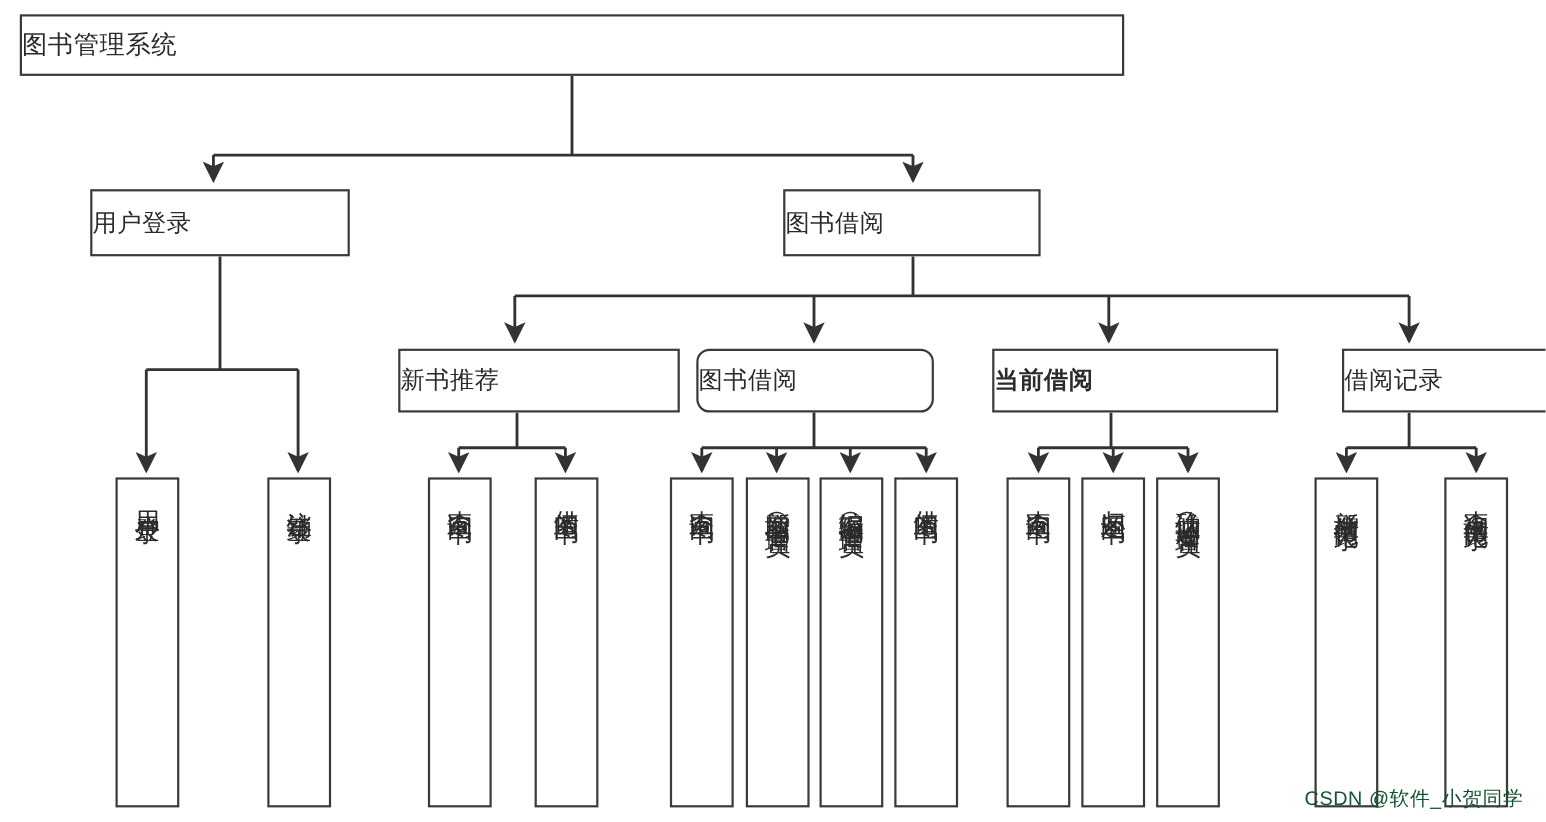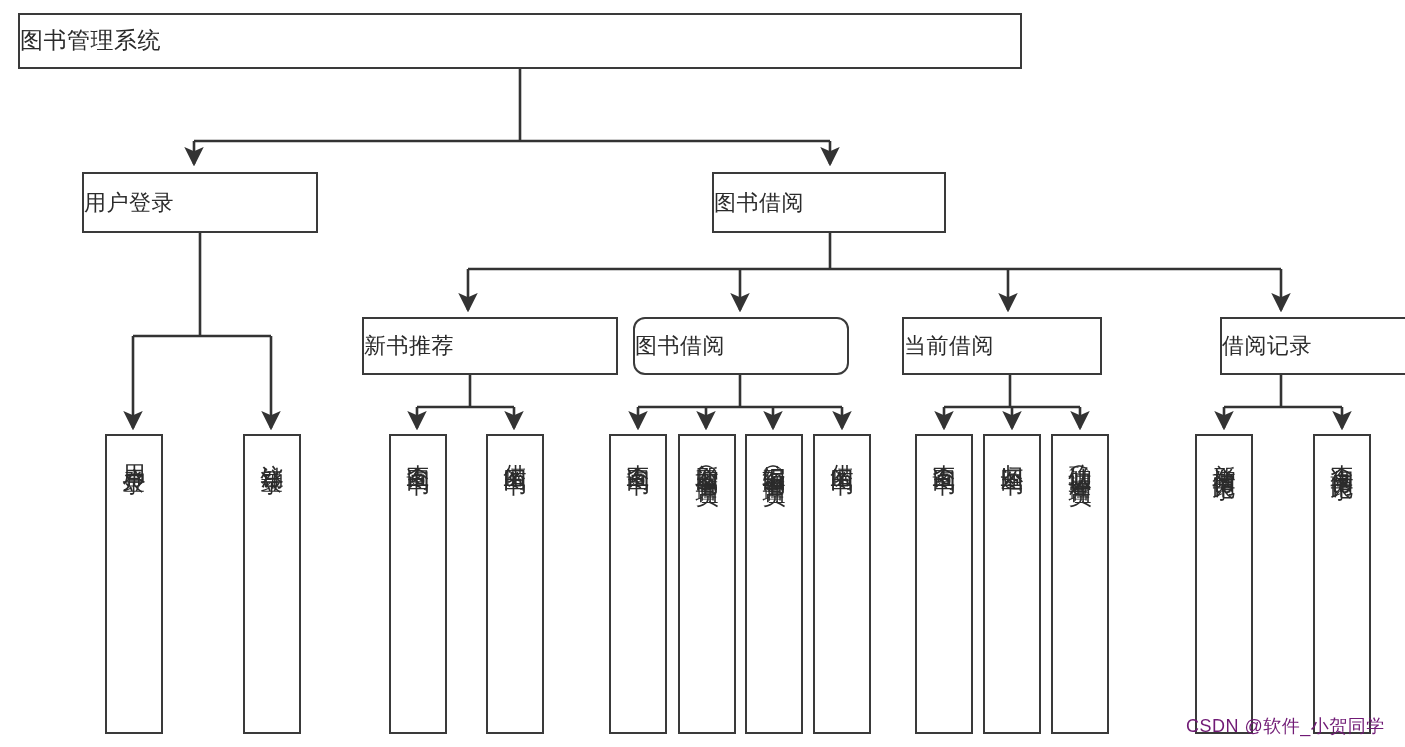--- a/index.html
+++ b/index.html
@@ -59,21 +59,21 @@
     text-orientation: upright;
     font-size: 23px;
     letter-spacing: 3px;
     line-height: 1;
   }
   .watermark {
     position: absolute;
     left: 1186px;
     top: 714px;
     font-size: 18px;
-    color: #701a75;
+    color: #14532d;
     letter-spacing: 0.5px;
     white-space: nowrap;
     font-family: "Liberation Sans", "DejaVu Sans", sans-serif;
   }
 </style>
 </head>
 <body>
 
 <div id="diagram-root">
 
@@ -138,21 +138,21 @@
   <div class="node horiz" style="left:712px; top:172px; width:234px; height:61px;">
     <span class="label">图书借阅</span>
   </div>
 
   <div class="node horiz" style="left:362px; top:317px; width:256px; height:58px;">
     <span class="label">新书推荐</span>
   </div>
   <div class="node horiz" style="left:633px; top:317px; width:216px; height:58px;border-radius:12px;">
     <span class="label">图书借阅</span>
   </div>
-  <div class="node horiz" style="left:902px; top:317px; width:200px; height:58px;">
+  <div class="node horiz" style="left:902px; top:317px; width:260px; height:58px;font-weight:bold;">
     <span class="label">当前借阅</span>
   </div>
   <div class="node horiz" style="left:1220px; top:317px; width:216px; height:58px;">
     <span class="label">借阅记录</span>
   </div>
 
   <div class="node vert" style="left:105px; top:434px; width:58px; height:300px;">
     <span class="label">用户登录</span>
   </div>
   <div class="node vert" style="left:243px; top:434px; width:58px; height:300px;">

